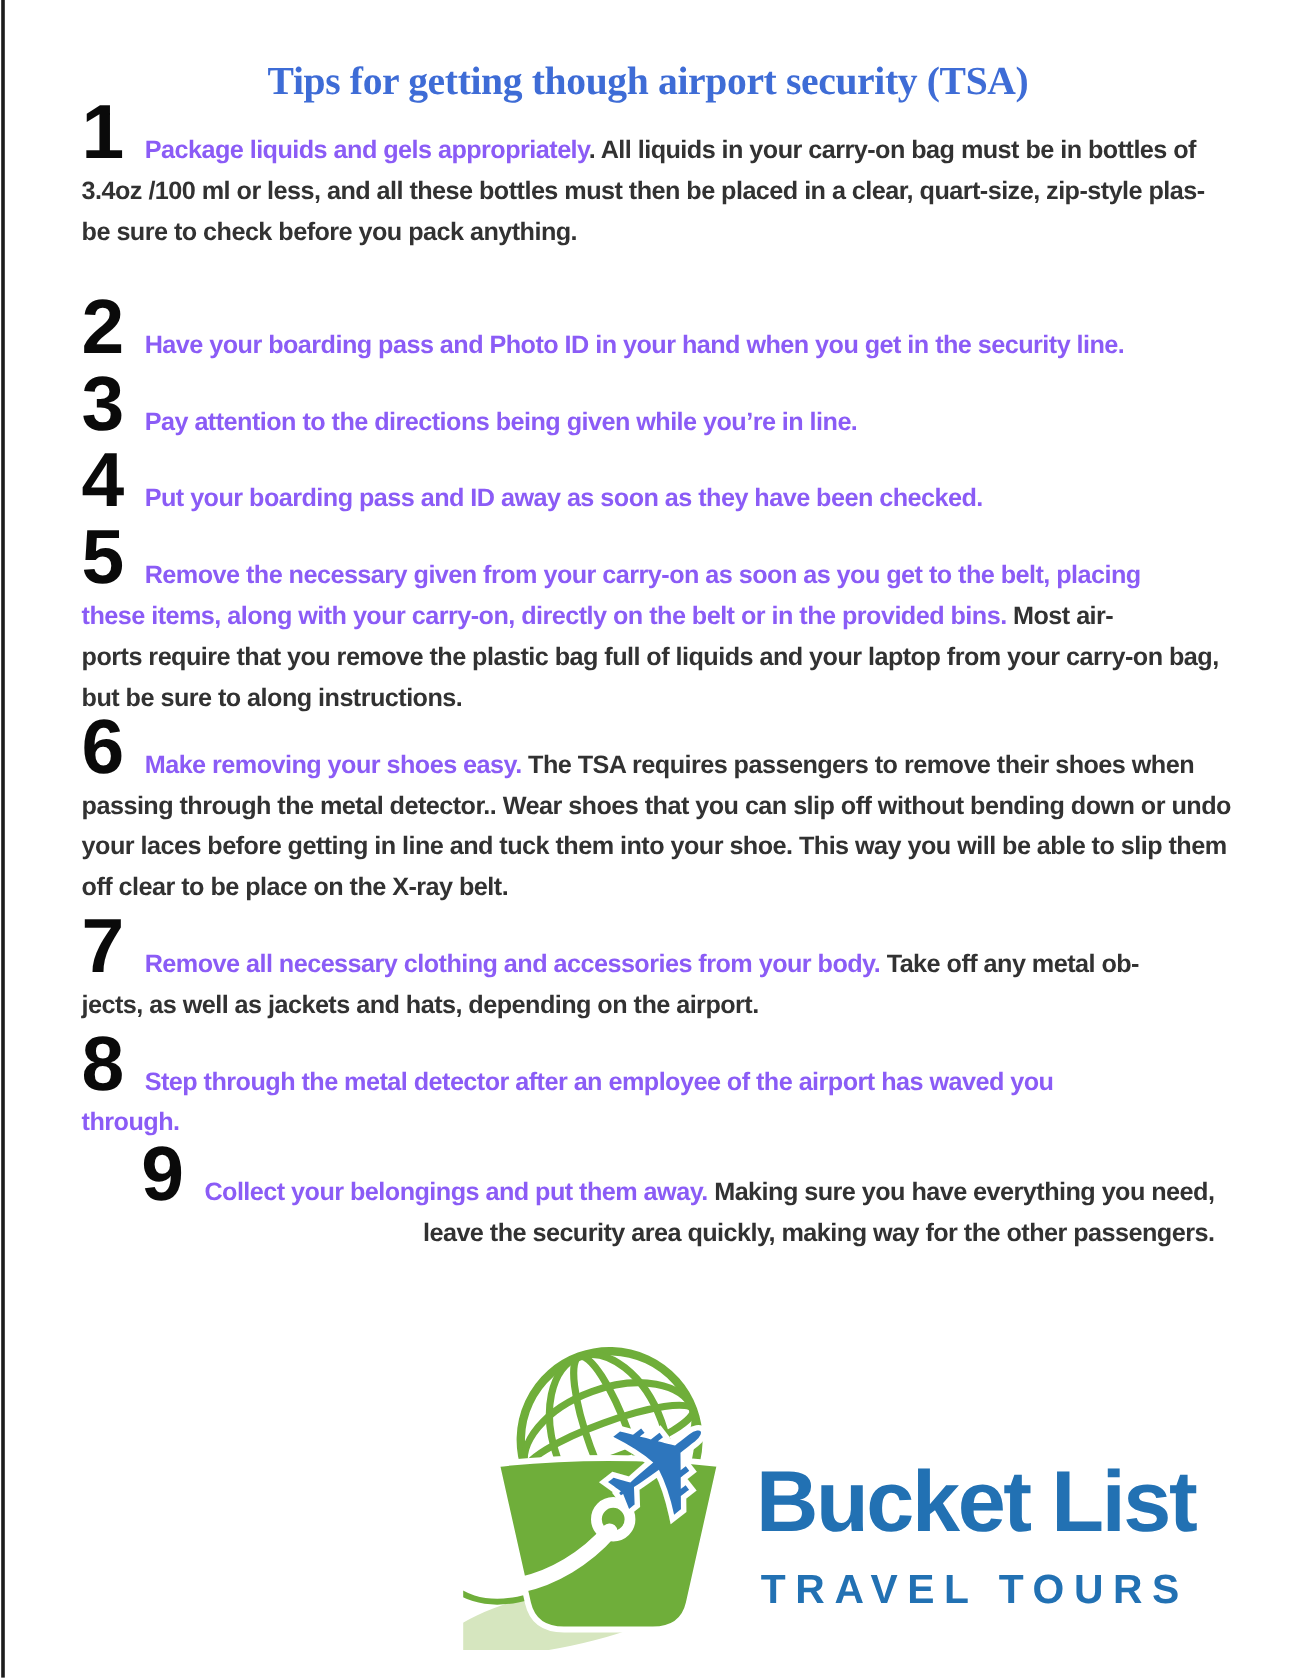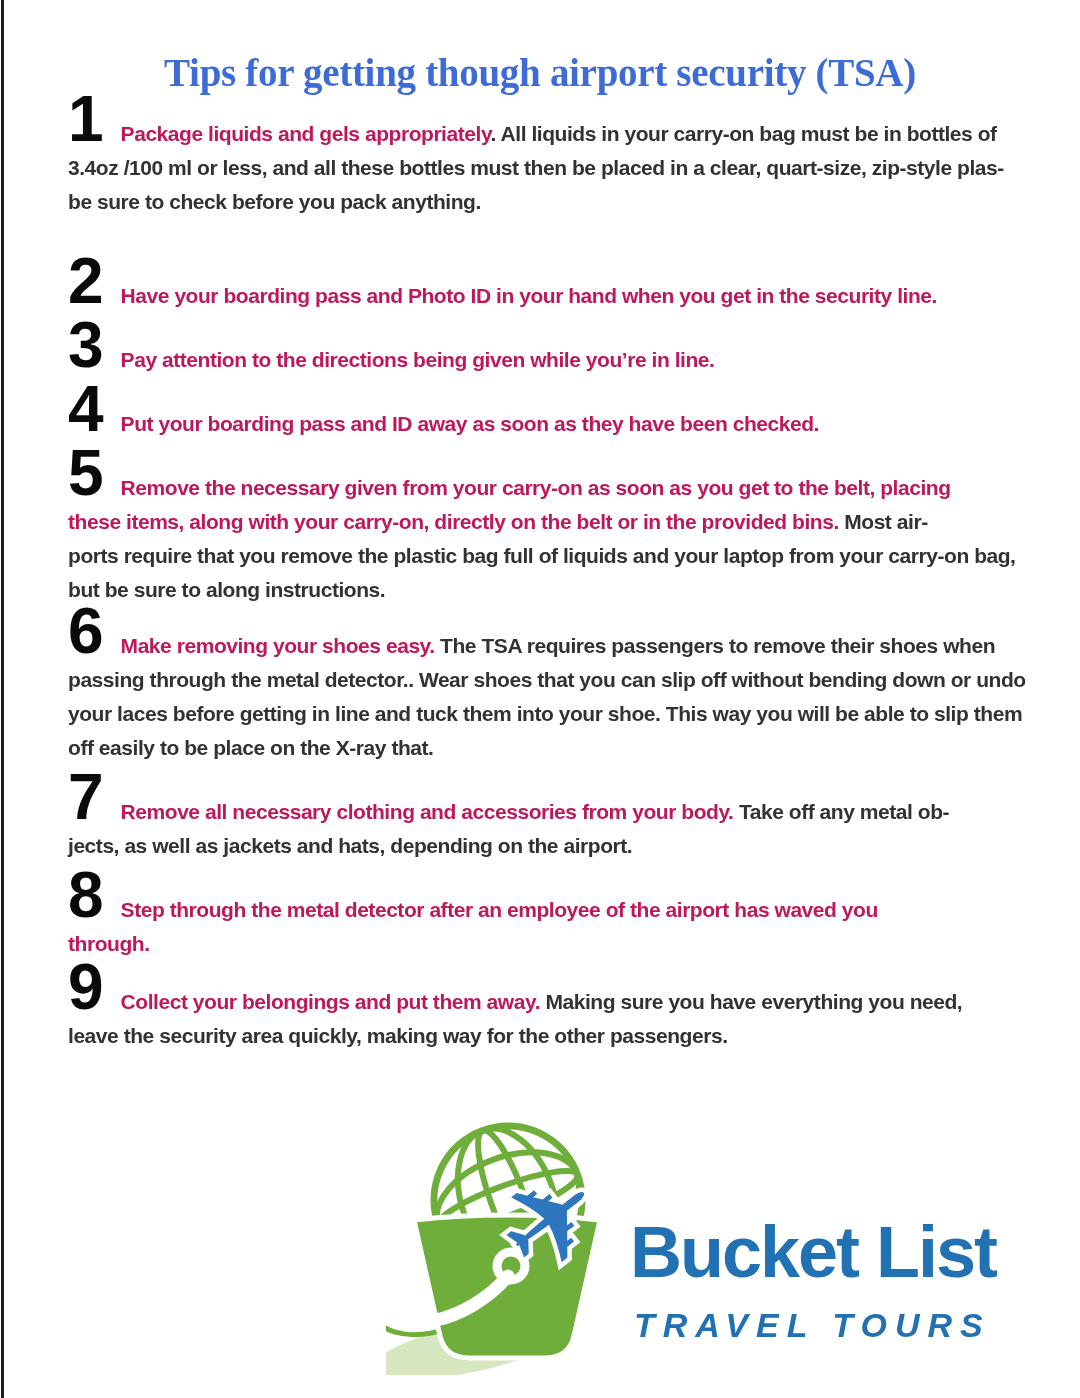--- a/index.html
+++ b/index.html
@@ -16,66 +16,65 @@
   }
   .page{
     position:absolute;left:0;top:0;width:1080px;
     padding:50px 68px 0 68px;box-sizing:border-box;
   }
   .doc-title{
     margin:0 0 22px 0;
     text-align:center;
     font-family:"Liberation Serif", serif;
     font-weight:bold;
-    font-size:39px;
+    font-size:33px;
     letter-spacing:-0.3px;
     color:var(--title-blue,#3e6cd6);
   }
   .tips{width:944px;}
   .tip{margin-top:30px;}
   .tip:nth-child(1){margin-top:0;}
   .tip:nth-child(2){margin-top:60px;}
   .tip:nth-child(6){margin-top:22px;}
-  .tip:nth-child(9){margin-top:24px;}
+  .tip:nth-child(9){margin-top:24px;text-align:right;}
   .tip-line{
     height:34px;line-height:34px;
     font-size:21px;letter-spacing:-0.45px;
     color:#323232;
     white-space:nowrap;
   }
   .tip-num{
     font-size:64px;
     font-weight:bold;
     color:#0a0a0a;
     line-height:0;              
     vertical-align:baseline;
     margin-right:17px;
     letter-spacing:0;
   }
   .seg{font-weight:bold;}
-  .seg.bold{font-weight:bold;color:#be185d;}
+  .seg.bold{font-weight:bold;color:#8b5cf6;}
   .logo{
     position:absolute;left:386px;top:1120px;
     display:flex;align-items:flex-start;
   }
   .logo-graphic{width:240px;height:255px;display:block;}
   .logo-text{margin-left:4px;padding-top:92px;}
   .brand{
     font-size:72px;line-height:80px;
     font-weight:bold;letter-spacing:-2px;
     color:var(--brand-blue,#2271b3);
     white-space:nowrap;
   }
   .tagline{
     margin-top:16px;margin-left:4px;
     font-size:34px;line-height:34px;
     font-weight:bold;letter-spacing:8px;
     color:var(--brand-blue,#2271b3);
     white-space:nowrap;
-    font-style:italic;
   }
 </style>
 </head>
 <body>
 
 <div class="left-border"></div>
 
 <div class="page">
   <h1 class="doc-title">Tips for getting though airport security (TSA)</h1>
   <div class="tips">
@@ -96,21 +95,21 @@
       <div class="tip">
         <div class="tip-line"><span class="tip-num">5</span><span class="seg bold">Remove the necessary given from your carry-on as soon as you get to the belt, placing</span></div>
         <div class="tip-line"><span class="seg bold">these items, along with your carry-on, directly on the belt or in the provided bins.</span><span class="seg"> Most air-</span></div>
         <div class="tip-line"><span class="seg">ports require that you remove the plastic bag full of liquids and your laptop from your carry-on bag,</span></div>
         <div class="tip-line"><span class="seg">but be sure to along instructions.</span></div>
       </div>
       <div class="tip">
         <div class="tip-line"><span class="tip-num">6</span><span class="seg bold">Make removing your shoes easy.</span><span class="seg"> The TSA requires passengers to remove their shoes when</span></div>
         <div class="tip-line"><span class="seg">passing through the metal detector.. Wear shoes that you can slip off without bending down or undo</span></div>
         <div class="tip-line"><span class="seg">your laces before getting in line and tuck them into your shoe. This way you will be able to slip them</span></div>
-        <div class="tip-line"><span class="seg">off easily to be place on the X-ray that.</span></div>
+        <div class="tip-line"><span class="seg">off clear to be place on the X-ray belt.</span></div>
       </div>
       <div class="tip">
         <div class="tip-line"><span class="tip-num">7</span><span class="seg bold">Remove all necessary clothing and accessories from your body.</span><span class="seg"> Take off any metal ob-</span></div>
         <div class="tip-line"><span class="seg">jects, as well as jackets and hats, depending on the airport.</span></div>
       </div>
       <div class="tip">
         <div class="tip-line"><span class="tip-num">8</span><span class="seg bold">Step through the metal detector after an employee of the airport has waved you</span></div>
         <div class="tip-line"><span class="seg bold">through.</span></div>
       </div>
       <div class="tip">

